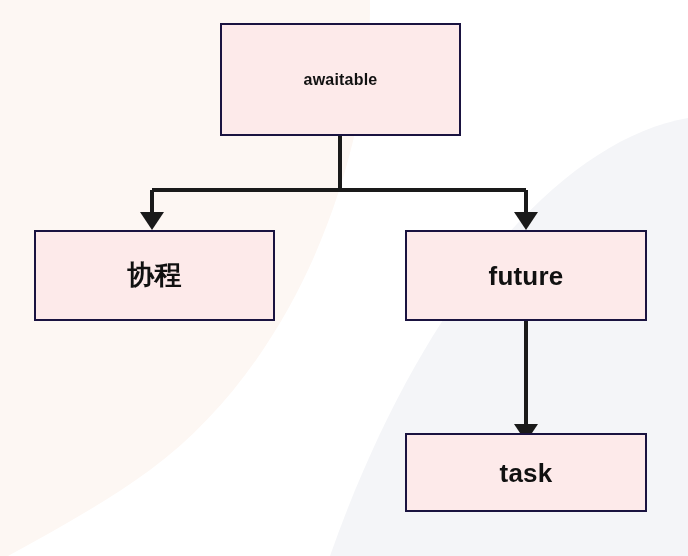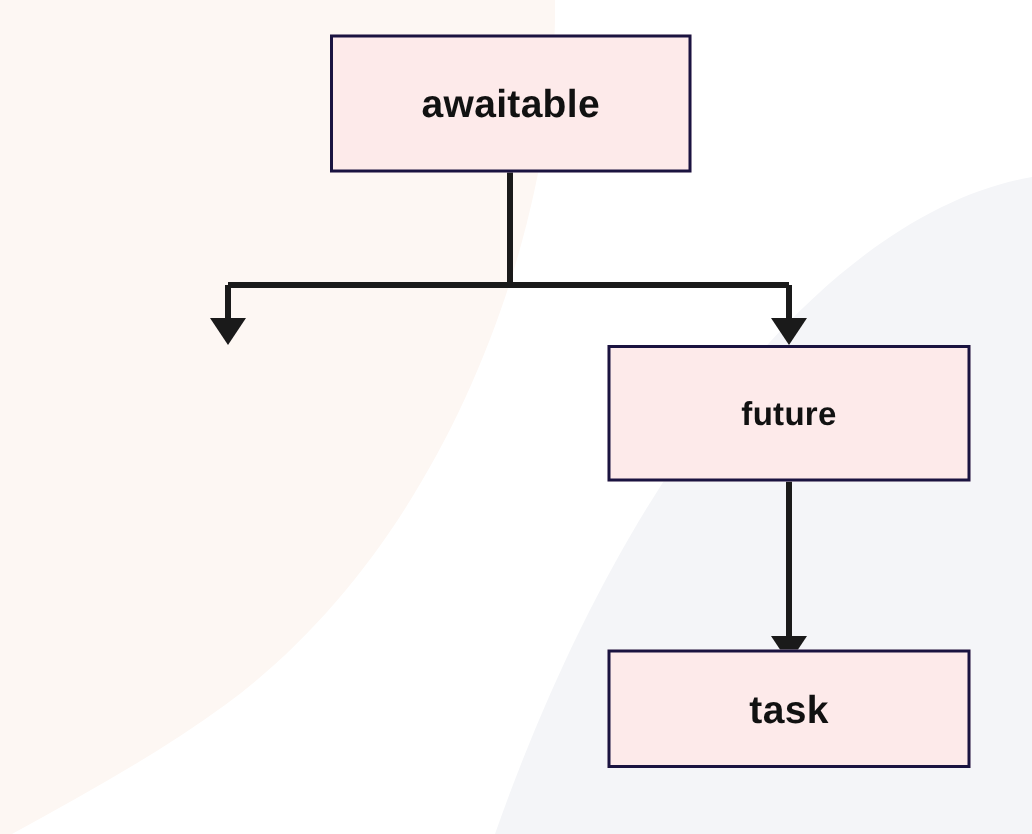--- a/index.html
+++ b/index.html
@@ -55,38 +55,38 @@
   .node-label {
     display: block;
     line-height: 1;
     text-align: center;
   }
 
   #node-awaitable {
     left: 220px;
     top: 23px;
     width: 241px;
-    height: 92px;
-    font-size: 26px;
+    height: 113px;
+    font-size: 16px;
   }
 
   #node-coroutine {
     left: 34px;
     top: 230px;
     width: 241px;
     height: 91px;
     font-size: 27px;
   }
 
   #node-future {
     left: 405px;
     top: 230px;
     width: 242px;
     height: 91px;
-    font-size: 22px;
+    font-size: 26px;
   }
 
   #node-task {
     left: 405px;
     top: 433px;
     width: 242px;
     height: 79px;
     font-size: 26px;
   }
 </style>
@@ -118,20 +118,23 @@
       <polygon points="140,212 164,212 152,230"></polygon>
       <polygon points="514,212 538,212 526,230"></polygon>
       <polygon points="514,424 538,424 526,442"></polygon>
     </g>
   </svg>
 
   <div class="node" id="node-awaitable">
     <span class="node-label">awaitable</span>
   </div>
 
+  <div class="node" id="node-coroutine">
+    <span class="node-label">协程</span>
+  </div>
 
   <div class="node" id="node-future">
     <span class="node-label">future</span>
   </div>
 
   <div class="node" id="node-task">
     <span class="node-label">task</span>
   </div>
 
 </div>

